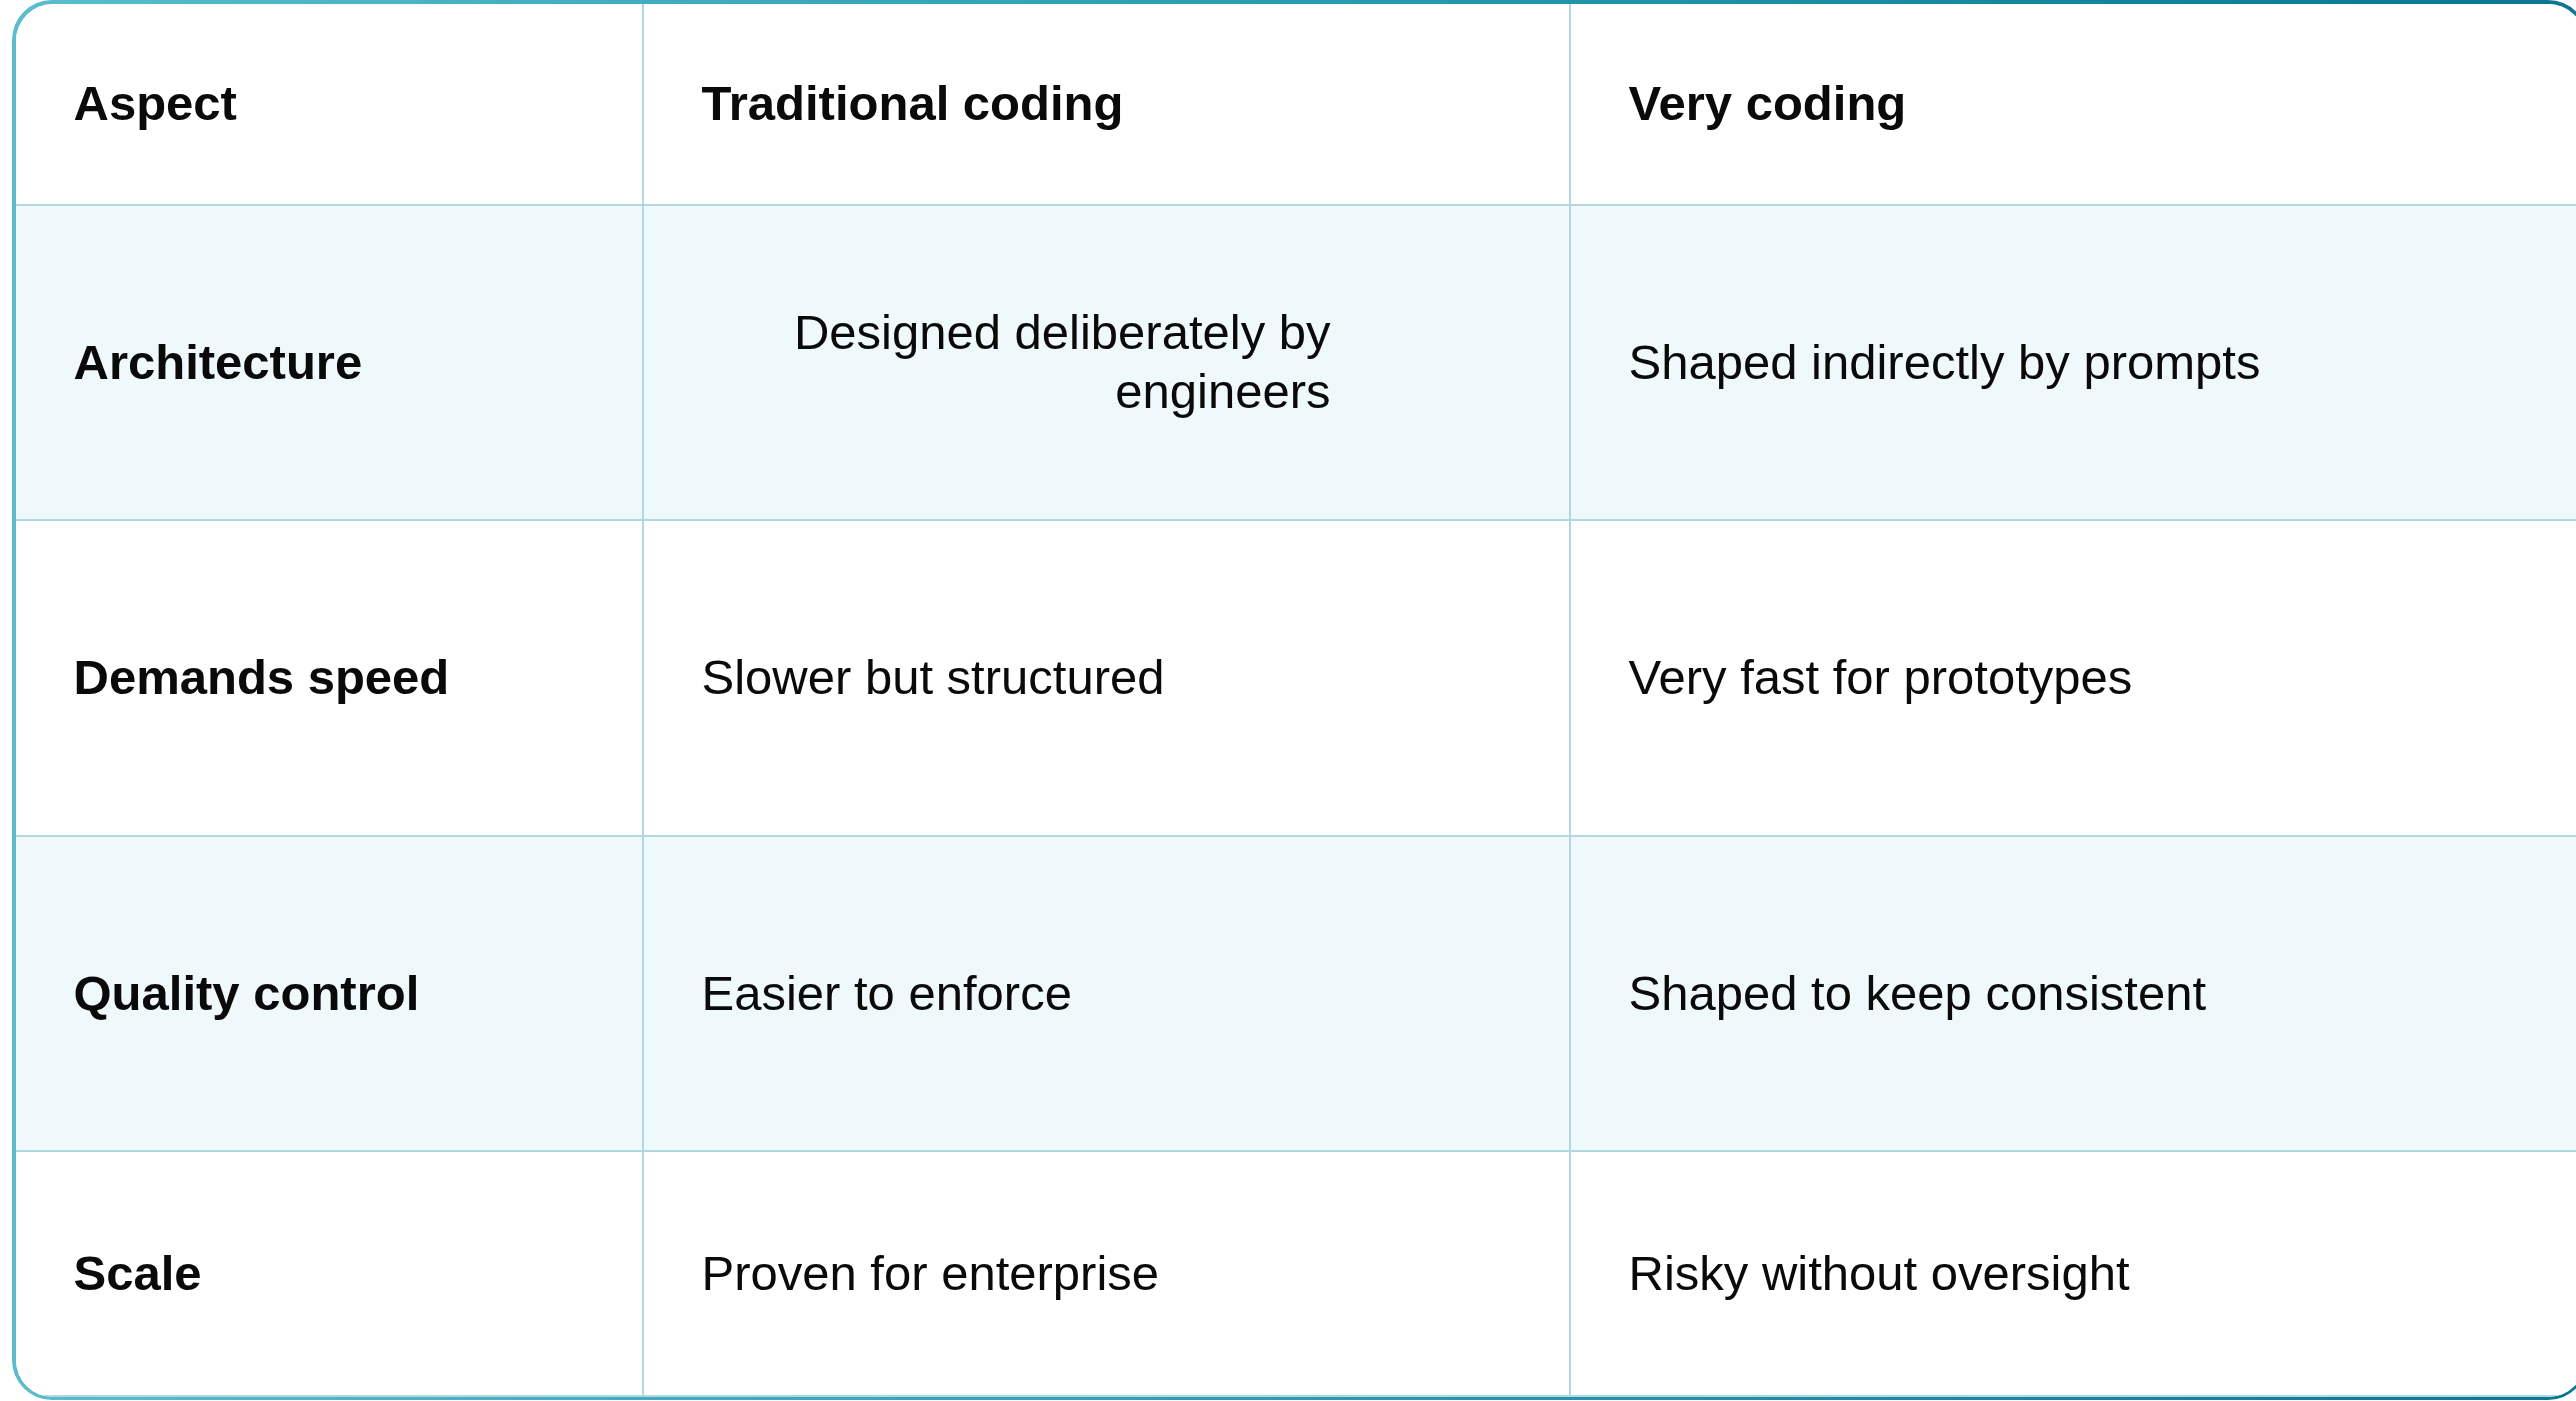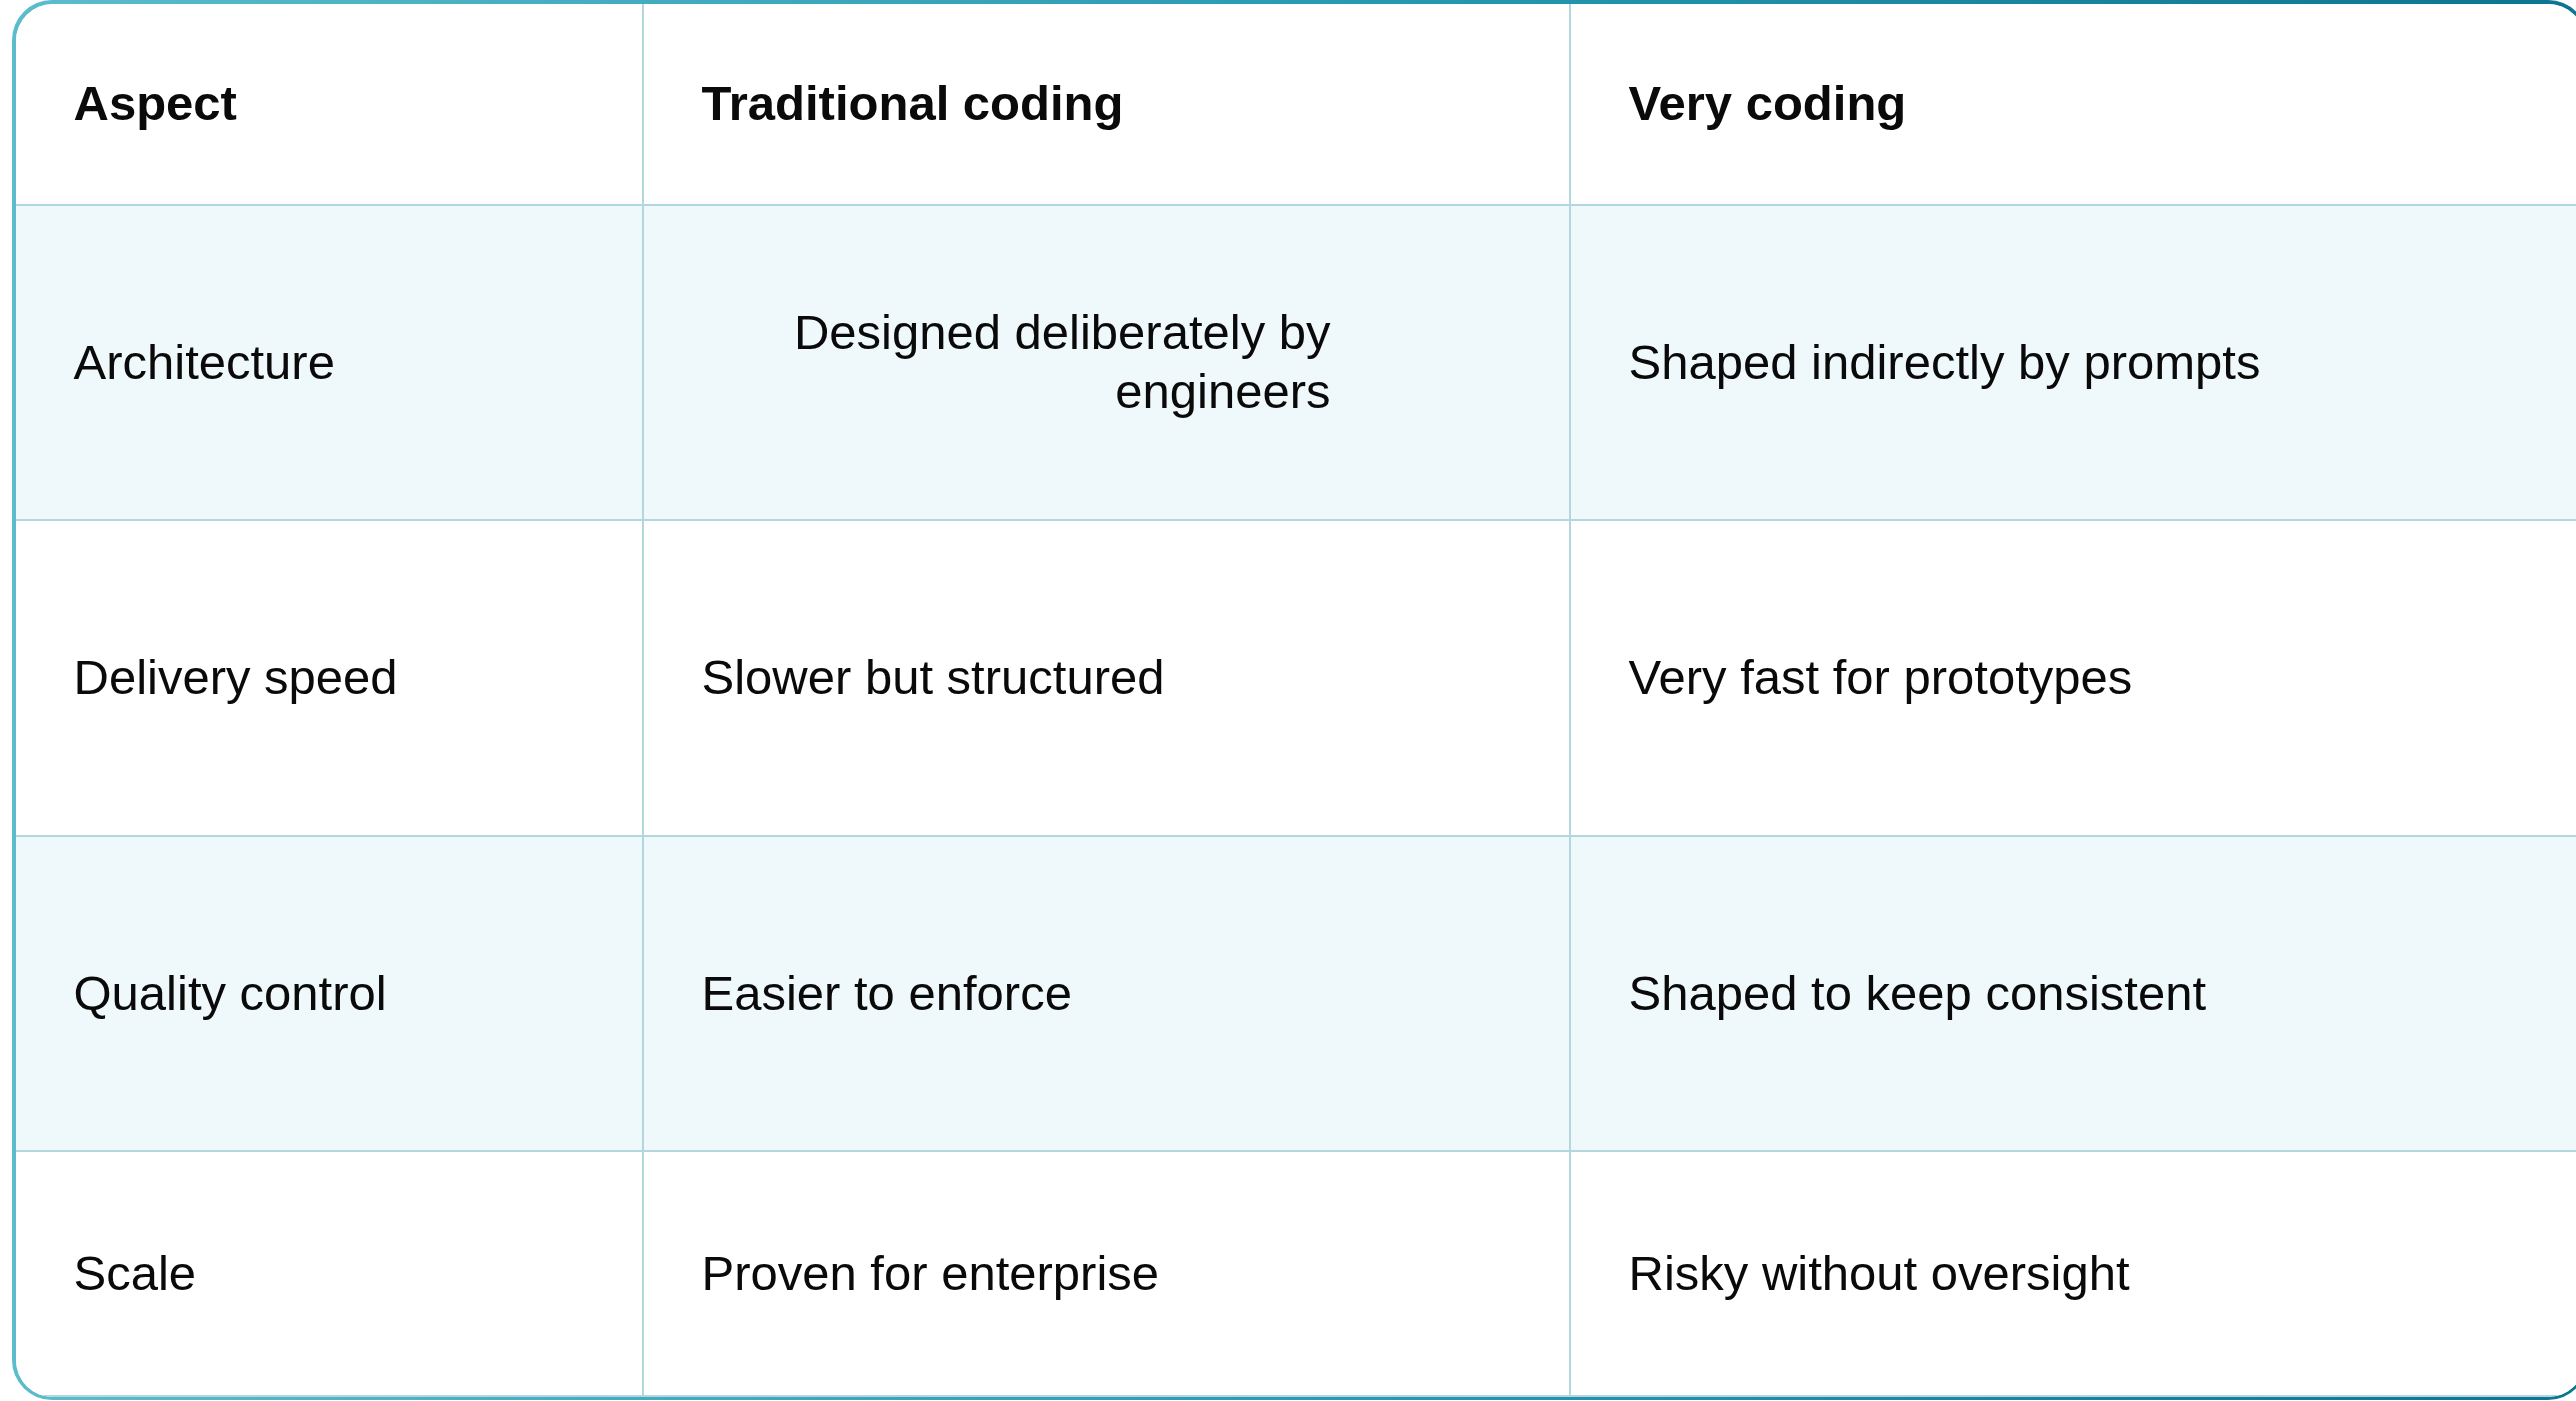--- a/index.html
+++ b/index.html
@@ -50,21 +50,21 @@
       color: #0a0a0a;
       font-size: 49px;
       line-height: 59px;
     }
     table.cmp tr > *:last-child { border-right: none; }
     table.cmp tr:last-child > * { border-bottom: 2.6px solid #b2d7df; }
     table.cmp th {
       font-weight: bold;
     }
     table.cmp td.aspect {
-      font-weight: normal;
+      font-weight: bold;
     }
     table.cmp td.val {
       font-weight: normal;
     }
     tr.row-header { height: 201px; background: #ffffff; }
     tr.row-tall { height: 262px; }
     tr.row-short { height: 203px; }
     tr.alt { background: #eff8fa; }
     tr.plain { background: #ffffff; }
     .wrap-col2 {
@@ -93,21 +93,21 @@
       </thead>
       <tbody>
         <tr class="row-tall alt">
           <td class="aspect">Architecture</td>
           <td class="val">
             <span class="wrap-col2">Designed deliberately by engineers</span>
           </td>
           <td class="val">Shaped indirectly by prompts</td>
         </tr>
         <tr class="row-tall plain">
-          <td class="aspect">Delivery speed</td>
+          <td class="aspect">Demands speed</td>
           <td class="val">Slower but structured</td>
           <td class="val">Very fast for prototypes</td>
         </tr>
         <tr class="row-tall alt">
           <td class="aspect">Quality control</td>
           <td class="val">Easier to enforce</td>
           <td class="val">Shaped to keep consistent</td>
         </tr>
         <tr class="row-short plain">
           <td class="aspect">Scale</td>

